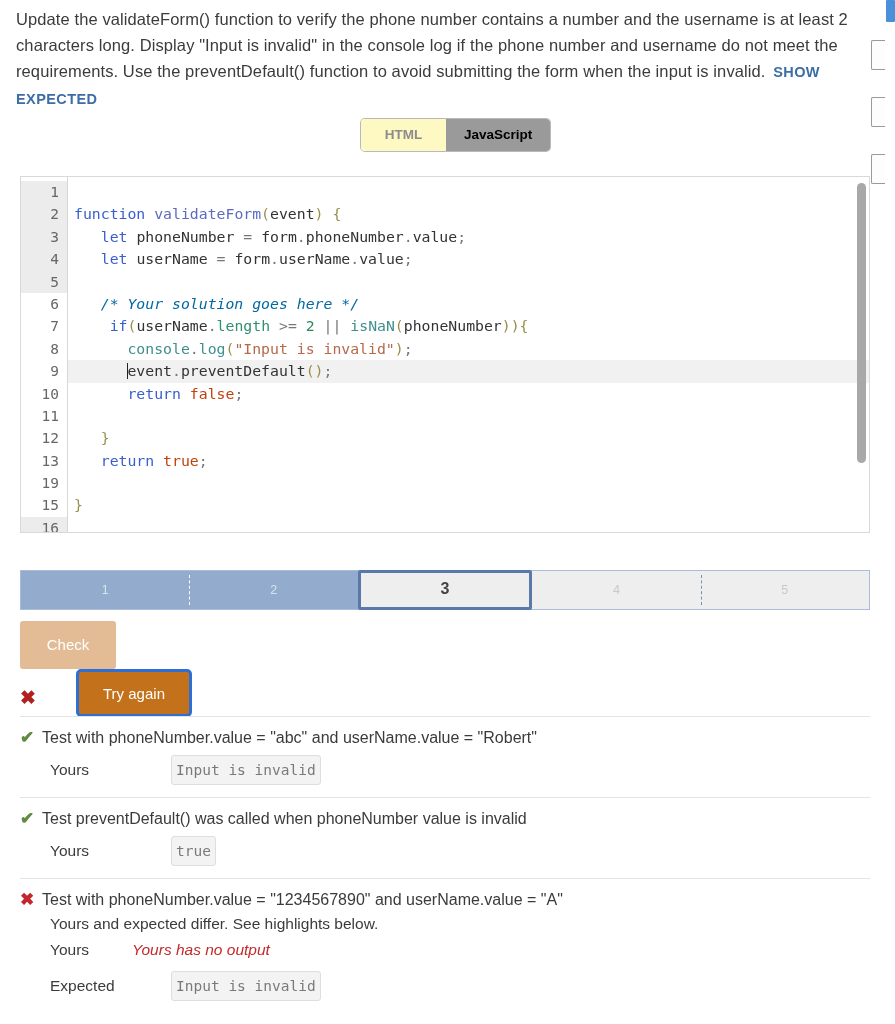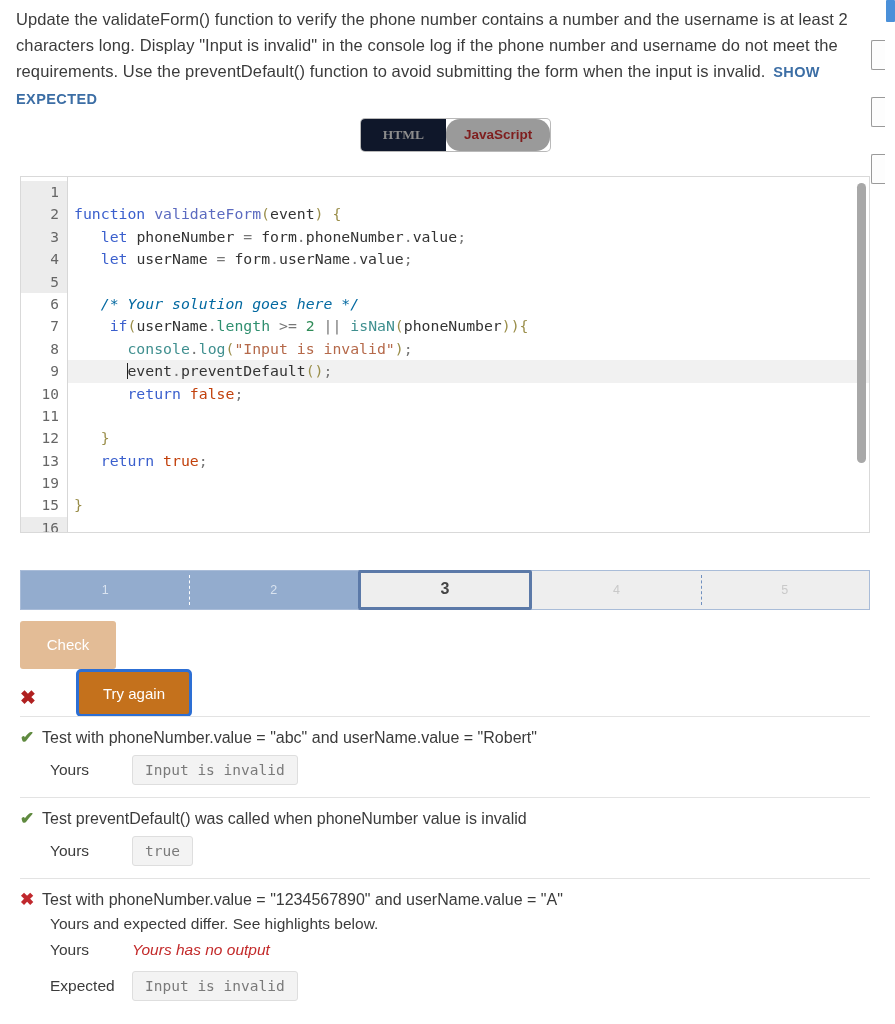--- a/index.html
+++ b/index.html
@@ -76,28 +76,26 @@
     height: 32px;
     line-height: 32px;
     padding: 0 18px;
     font-size: 13.5px;
     font-weight: bold;
     cursor: pointer;
     text-align: center;
     min-width: 85px;
   }
   .lang-tab.inactive {
-    background: #0f172a;
+    background: #fef9c3;
     color: #8c8c8c;
-    font-family: Liberation Serif, serif;
   }
   .lang-tab.active {
     background: #9a9a9a;
-    color: #7f1d1d;
-    border-radius: 14px;
+    color: #000000;
   }
 
   
   .editor {
     position: absolute;
     left: 20px; top: 176px;
     width: 850px; height: 357px;
     border: 1px solid #d9d9d9;
     background: #ffffff;
     overflow: hidden;
@@ -293,25 +291,26 @@
     flex: 0 0 82px;
     font-size: 15.5px;
     color: #3b3b3b;
   }
   .kv-label.wide { width: 82px; flex: 0 0 82px; }
   .code-chip {
     display: inline-block;
     background: #f3f3f3;
     border: 1px solid #dedede;
     border-radius: 3px;
-    padding: 6px 12px;
+    padding: 6px 4px;
     font-family: "DejaVu Sans Mono", monospace;
     font-size: 14.5px;
     color: #7a7a7a;
     white-space: pre;
+    margin-left: 39px;
   }
   .no-output {
     font-size: 15.5px;
     color: #c32a2a;
     font-style: italic;
   }
 </style>
 </head>
 <body>
 

